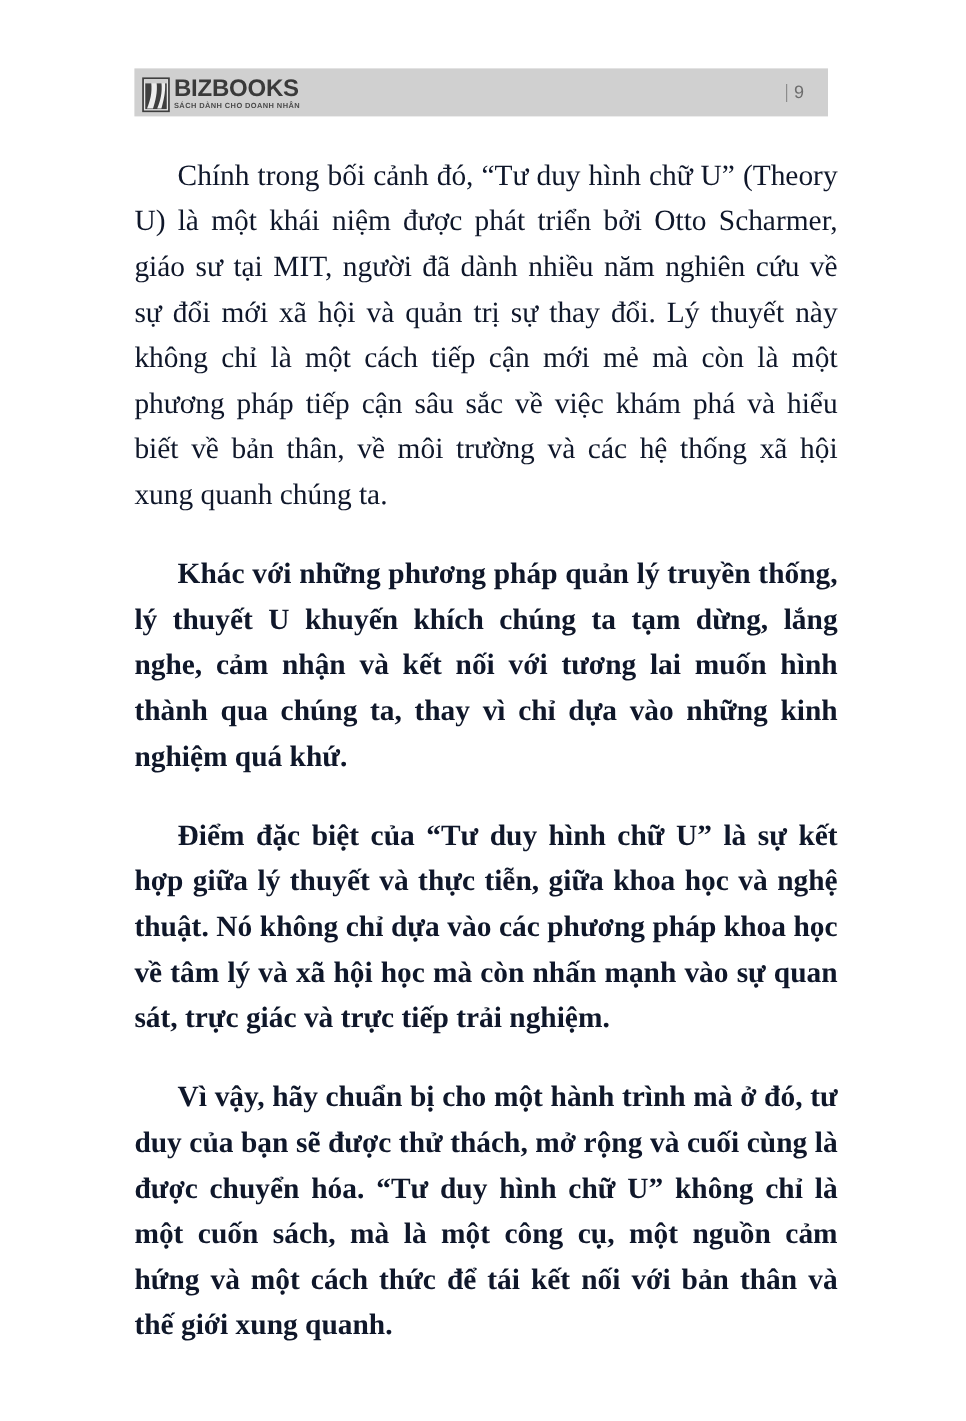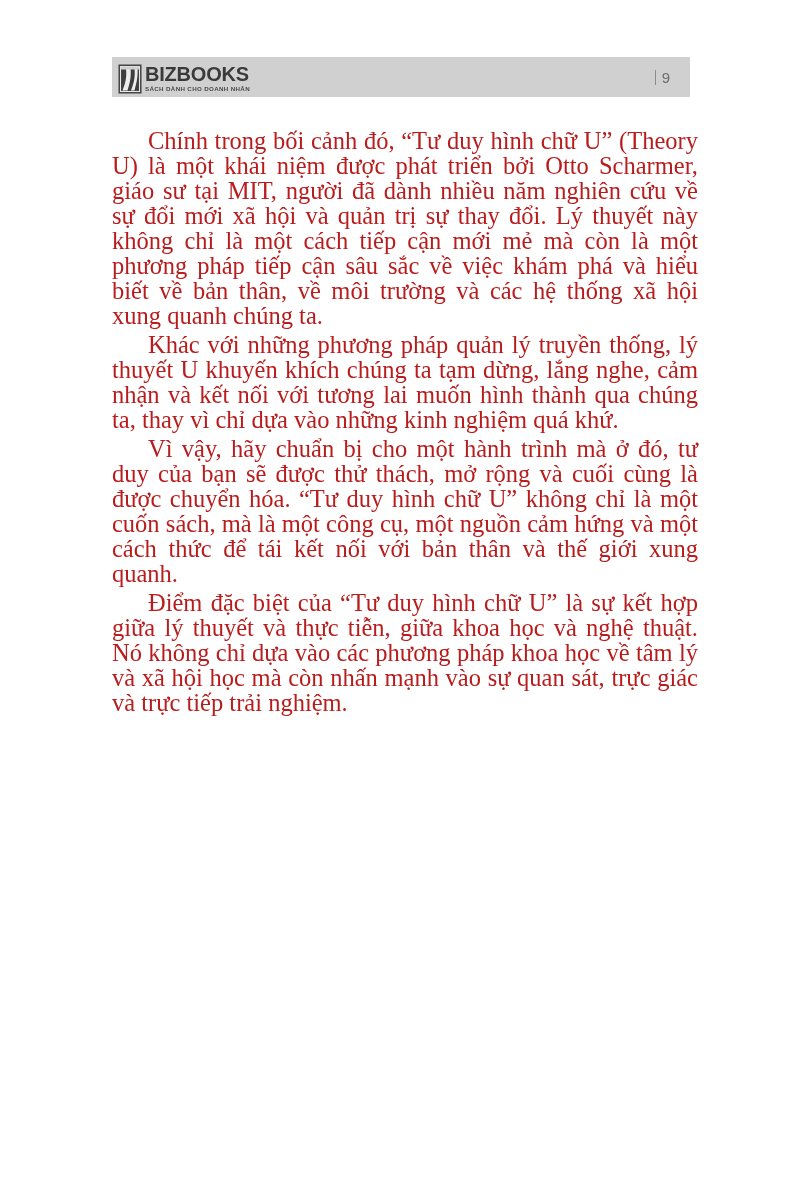--- a/index.html
+++ b/index.html
@@ -104,28 +104,29 @@
     top: 128px;
     width: 586px;
   }
 
   .content p {
     margin: 0;
     text-align: justify;
     text-justify: inter-word;
     text-indent: 36px;
     font-size: 24.5px;
-    line-height: 25px;
-    color: #b91c1c;
+    line-height: 38px;
+    color: #0f172a;
     hyphens: none;
     -webkit-hyphens: none;
   }
 
   .content p + p {
-    margin-top: 4px;
+    margin-top: 28px;
+    font-weight: bold;
   }
 </style>
 </head>
 <body>
 
 <div class="page">
 
   <div class="header-bar">
 
     <div class="brand">
@@ -145,17 +146,17 @@
     <div class="folio">
       <span class="folio-rule"></span>
       <span>9</span>
     </div>
 
   </div>
 
   <div class="content">
     <p>Chính trong bối cảnh đó, “Tư duy hình chữ U” (Theory U) là một khái niệm được phát triển bởi Otto Scharmer, giáo sư tại MIT, người đã dành nhiều năm nghiên cứu về sự đổi mới xã hội và quản trị sự thay đổi. Lý thuyết này không chỉ là một cách tiếp cận mới mẻ mà còn là một phương pháp tiếp cận sâu sắc về việc khám phá và hiểu biết về bản thân, về môi trường và các hệ thống xã hội xung quanh chúng ta.</p>
     <p>Khác với những phương pháp quản lý truyền thống, lý thuyết U khuyến khích chúng ta tạm dừng, lắng nghe, cảm nhận và kết nối với tương lai muốn hình thành qua chúng ta, thay vì chỉ dựa vào những kinh nghiệm quá khứ.</p>
+    <p>Điểm đặc biệt của “Tư duy hình chữ U” là sự kết hợp giữa lý thuyết và thực tiễn, giữa khoa học và nghệ thuật. Nó không chỉ dựa vào các phương pháp khoa học về tâm lý và xã hội học mà còn nhấn mạnh vào sự quan sát, trực giác và trực tiếp trải nghiệm.</p>
     <p>Vì vậy, hãy chuẩn bị cho một hành trình mà ở đó, tư duy của bạn sẽ được thử thách, mở rộng và cuối cùng là được chuyển hóa. “Tư duy hình chữ U” không chỉ là một cuốn sách, mà là một công cụ, một nguồn cảm hứng và một cách thức để tái kết nối với bản thân và thế giới xung quanh.</p>
-    <p>Điểm đặc biệt của “Tư duy hình chữ U” là sự kết hợp giữa lý thuyết và thực tiễn, giữa khoa học và nghệ thuật. Nó không chỉ dựa vào các phương pháp khoa học về tâm lý và xã hội học mà còn nhấn mạnh vào sự quan sát, trực giác và trực tiếp trải nghiệm.</p>
   </div>
 
 </div>
 
 </body></html>

